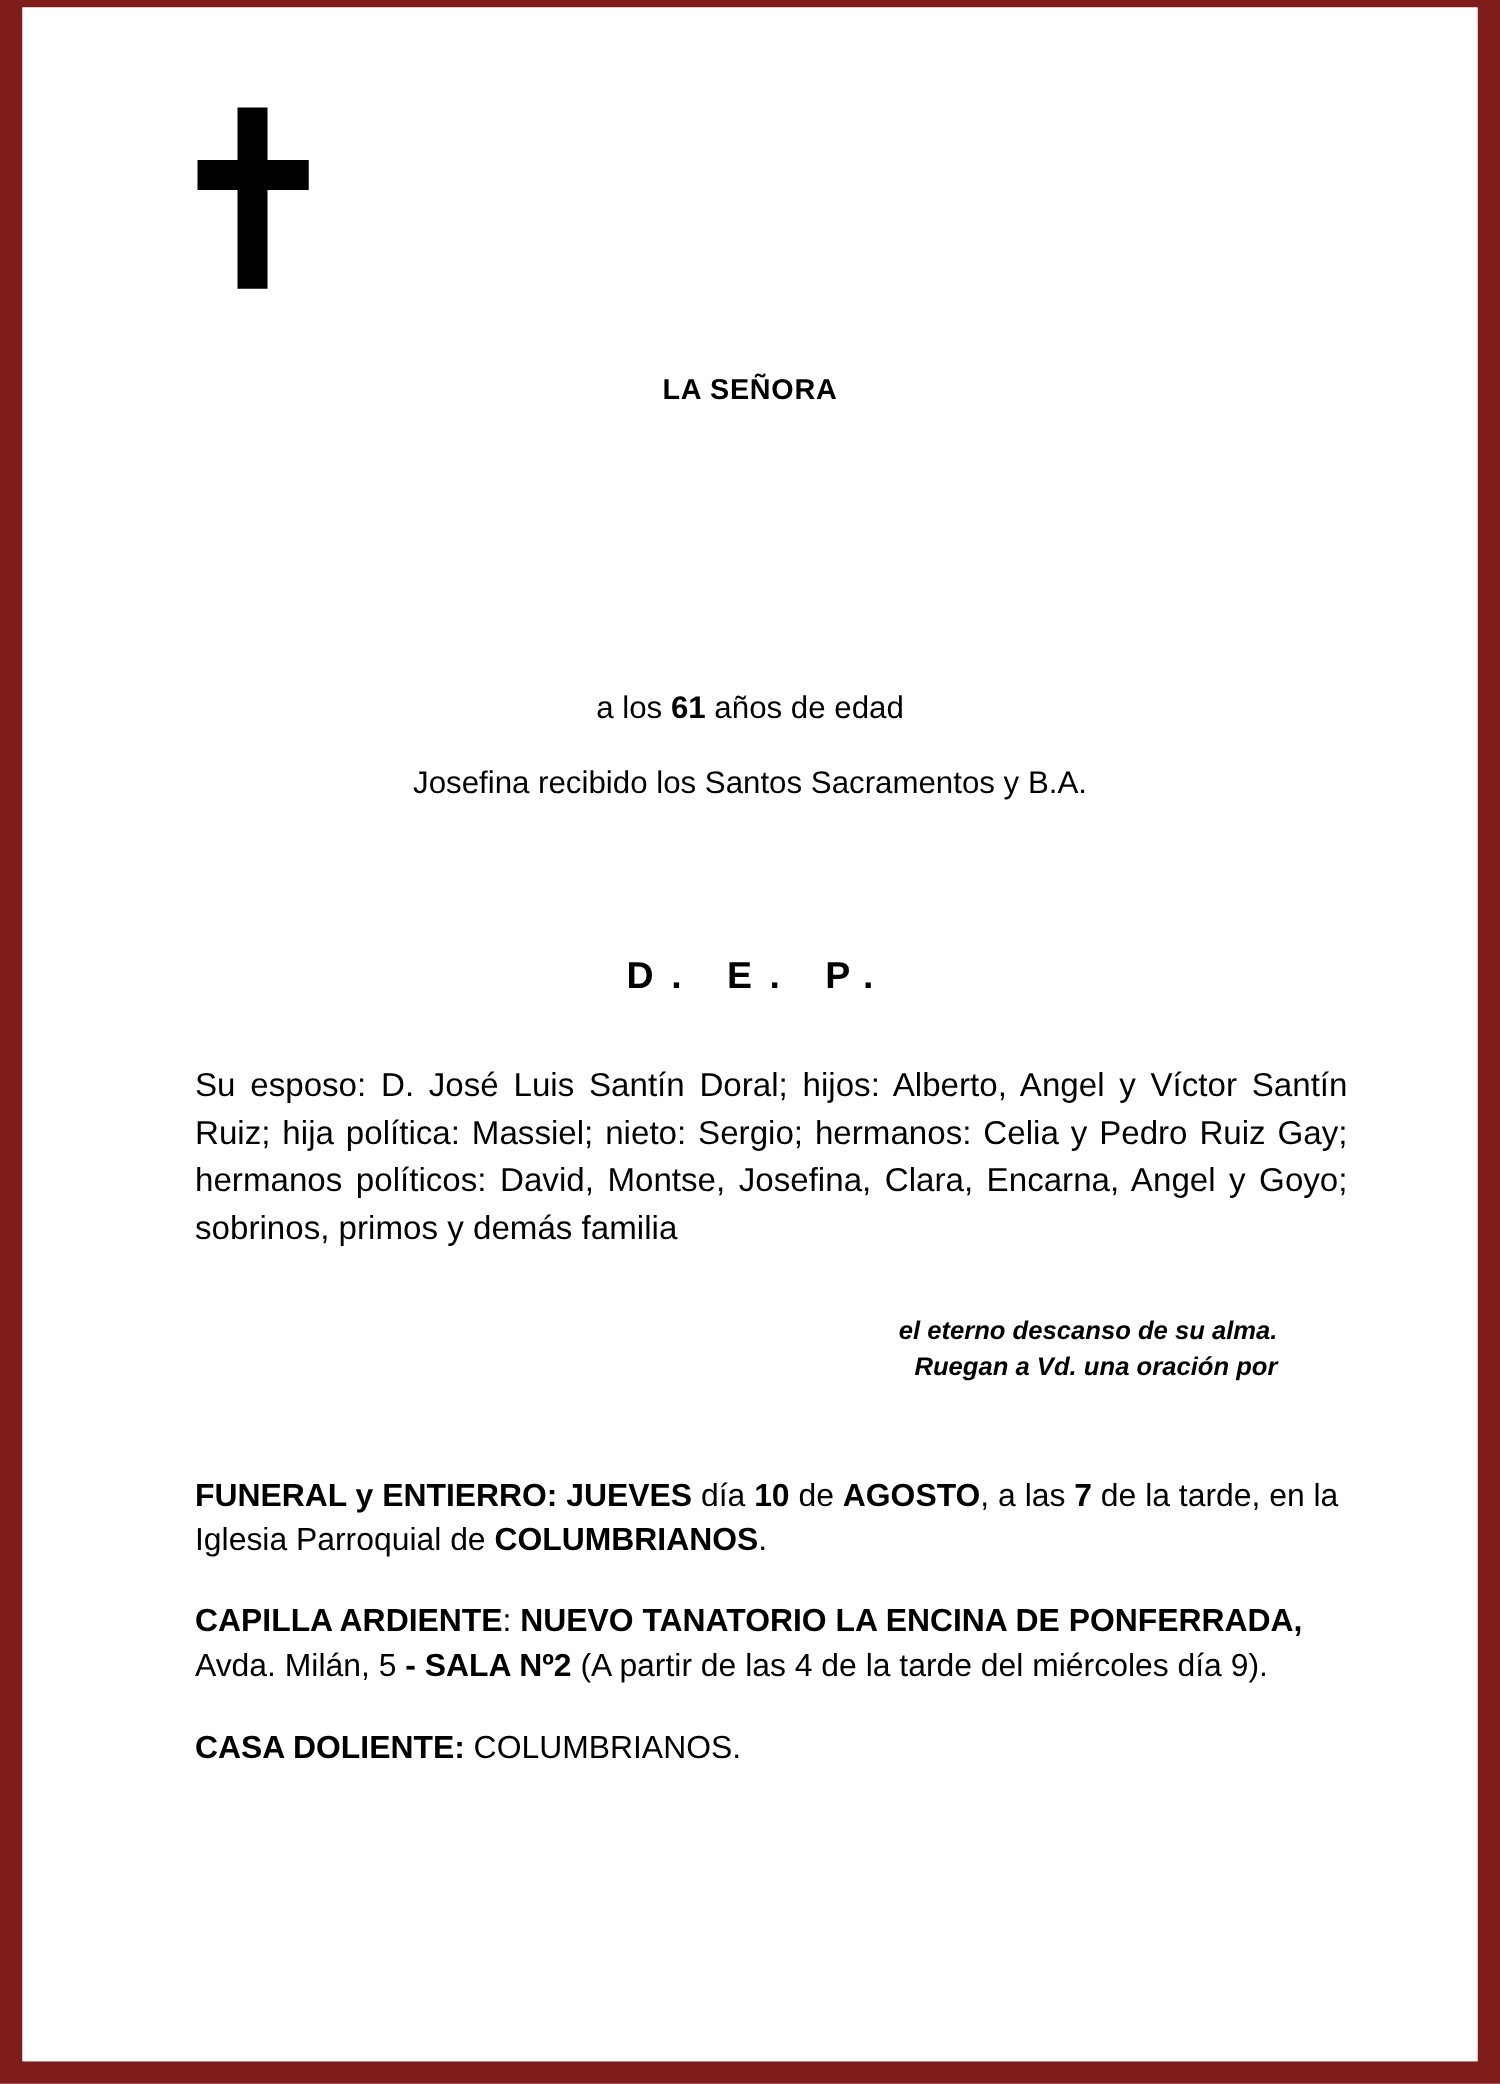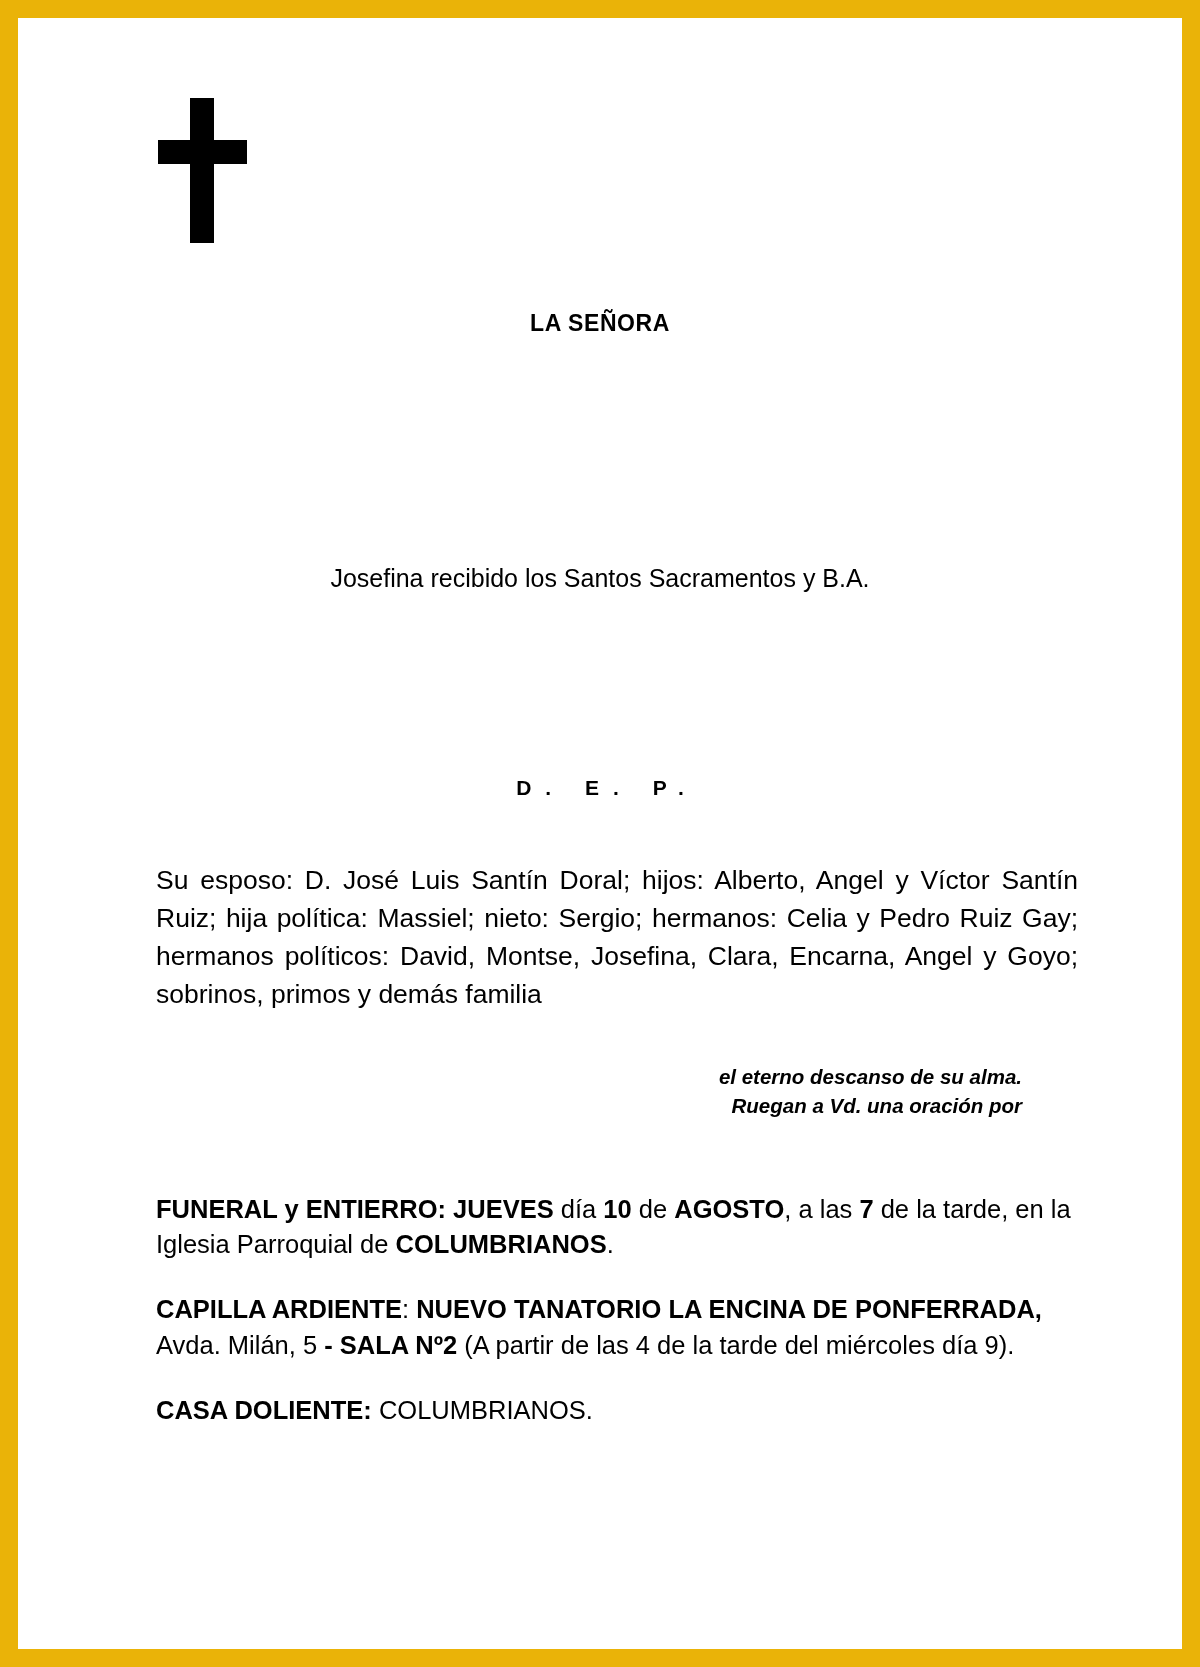--- a/index.html
+++ b/index.html
@@ -17,22 +17,22 @@
     overflow: hidden;
   }
 
   
   .notice-frame {
     position: absolute;
     left: 0;
     top: 0;
     width: 1200px;
     height: 1667px;
-    background: #eab308;
-    padding: 18px 18px 18px 18px;
+    background: #7f1d1d;
+    padding: 6px 18px 18px 18px;
   }
   .notice-inner {
     position: relative;
     width: 100%;
     height: 100%;
     background: #ffffff;
     border: 10px solid #ffffff;
     overflow: hidden;
   }
   .sheet {
@@ -106,21 +106,21 @@
   .meta-line { margin-bottom: 30px; }
   .meta-line:last-child { margin-bottom: 0; }
   .meta-line b { font-weight: bold; }
 
   .dep {
     position: absolute;
     left: 0;
     top: 748px;
     width: 100%;
     text-align: center;
-    font-size: 21px;
+    font-size: 30px;
     font-weight: bold;
     letter-spacing: 14px;
     text-indent: 14px;
   }
 
   
   .family {
     position: absolute;
     left: 128px;
     top: 833px;
@@ -168,20 +168,21 @@
       <div class="cross-wrap">
         <div class="cross-v"></div>
         <div class="cross-h"></div>
       </div>
 
       <div class="head-block">
         <div class="eyebrow">LA SEÑORA</div>
       </div>
 
       <div class="meta-block">
+        <div class="meta-line"><span>a los </span><b>61</b><span> años de edad</span></div>
         <div class="meta-line">Josefina recibido los Santos Sacramentos y B.A.</div>
       </div>
 
       <div class="dep">D. E. P.</div>
 
       <div class="family">Su esposo: D. José Luis Santín Doral; hijos: Alberto, Angel y Víctor Santín Ruiz; hija política: Massiel; nieto: Sergio; hermanos: Celia y Pedro Ruiz Gay; hermanos políticos: David, Montse, Josefina, Clara, Encarna, Angel y Goyo; sobrinos, primos y demás familia</div>
 
       <div class="prayer">
         <div>el eterno descanso de su alma.</div>
         <div>Ruegan a Vd. una oración por</div>

